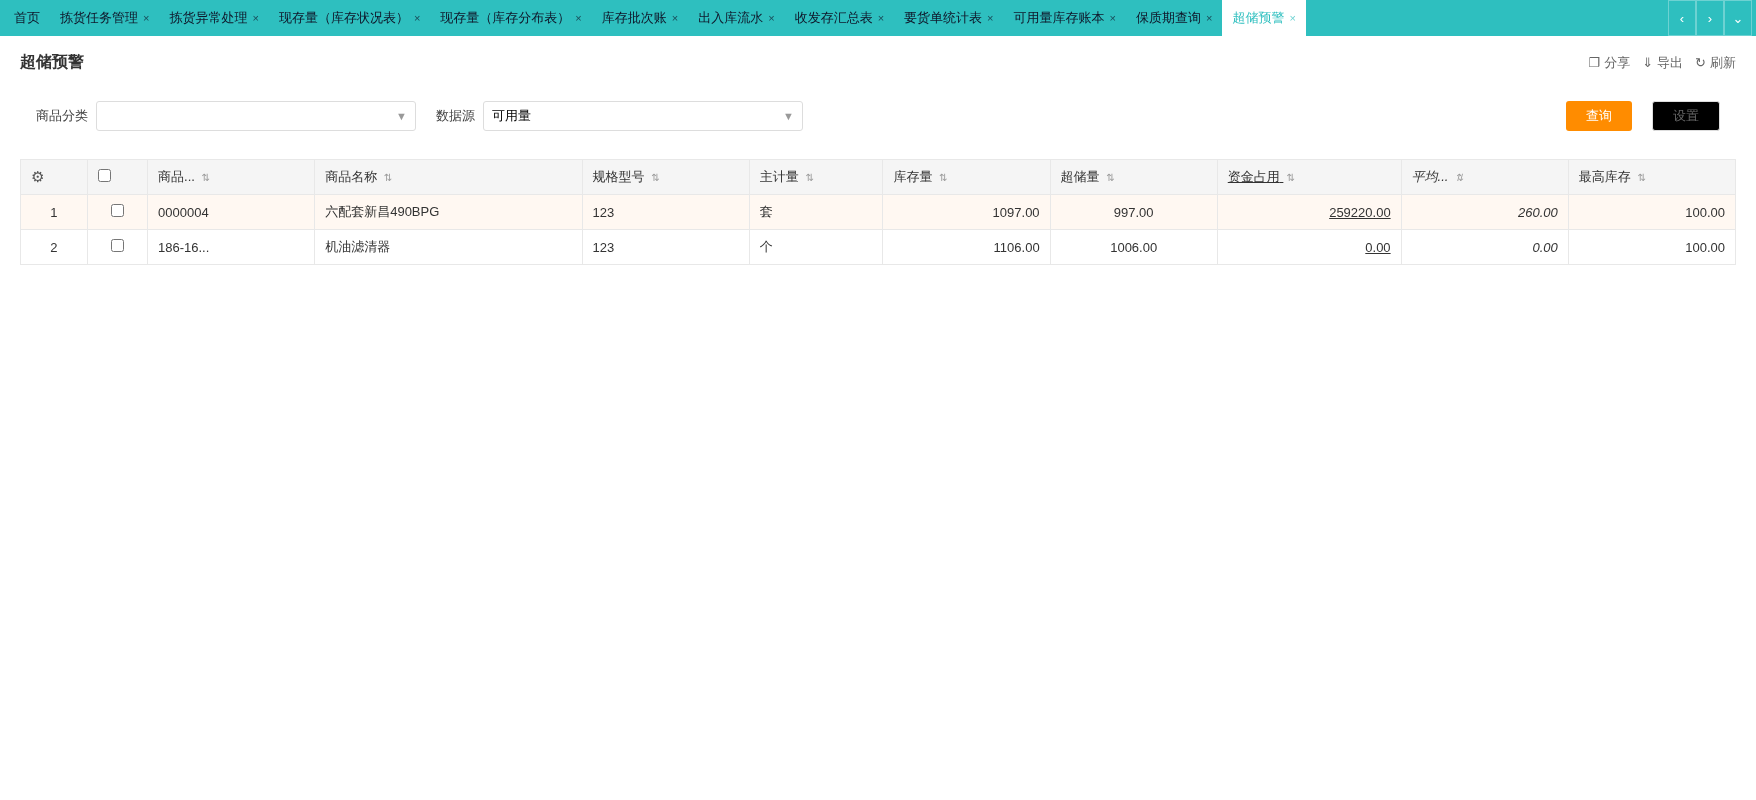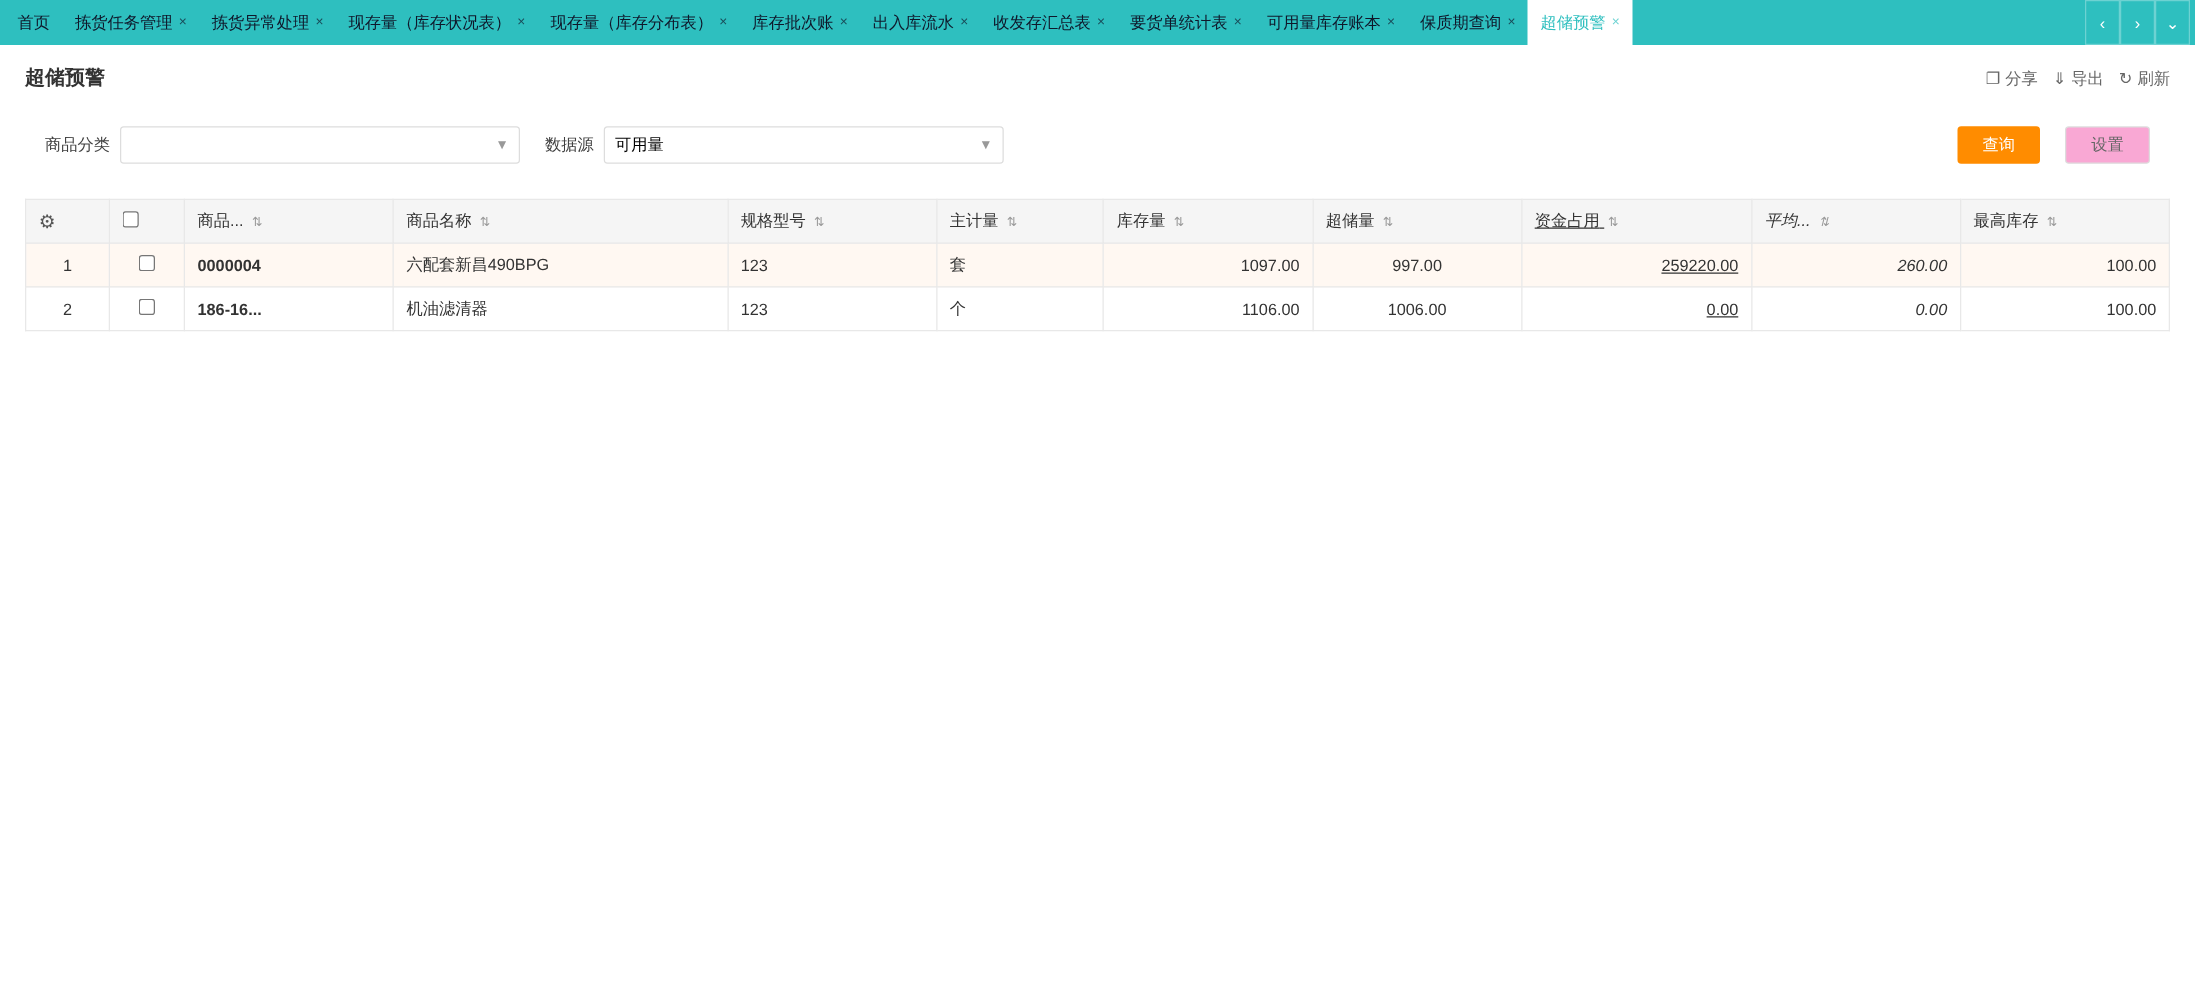--- a/index.html
+++ b/index.html
@@ -121,21 +121,21 @@
     .btn-query {
       background: #ff8c00;
       color: #fff;
       border: none;
       border-radius: 3px;
       padding: 6px 20px;
       cursor: pointer;
       font-size: 13px;
     }
     .btn-settings {
-      background: #f9a8d4;
+      background: #000000;
       color: #666;
       border: 1px solid #ddd;
       border-radius: 3px;
       padding: 5px 20px;
       cursor: pointer;
       font-size: 13px;
     }
 
     
     .data-table {
@@ -161,21 +161,21 @@
     .data-table td {
       border: 1px solid #e8e8e8;
       padding: 8px 10px;
       color: #333;
     }
     .data-table tbody tr:nth-child(odd) { background: #fff8f2; }
     .data-table tbody tr:nth-child(even) { background: #fff; }
 
     .col-index { width: 40px; text-align: center; }
     .col-checkbox { width: 36px; text-align: center; }
-    .col-code { width: 100px; font-weight: bold; }
+    .col-code { width: 100px; }
     .col-name { width: 160px; }
     .col-spec { width: 100px; }
     .col-unit { width: 80px; }
     .col-stock { width: 100px; text-align: right; }
     .col-excess { width: 100px; text-align: center; }
     .col-capital { width: 110px; text-align: right; text-decoration: underline; }
     .col-avg { width: 100px; text-align: right; font-style: italic; }
     .col-maxstock { width: 100px; text-align: right; }
 
     input[type=checkbox] { cursor: pointer; }

